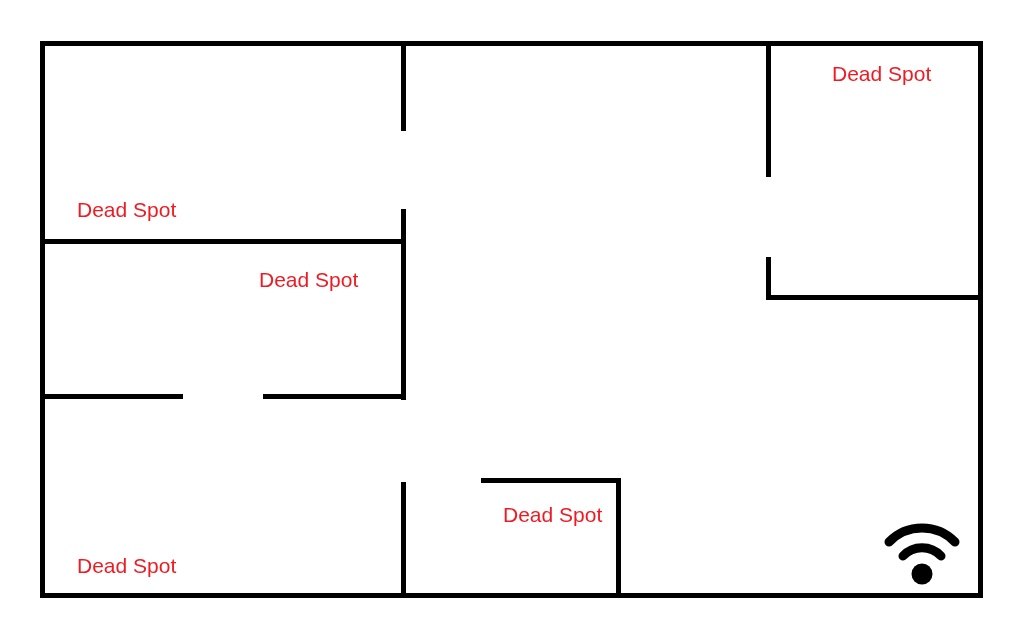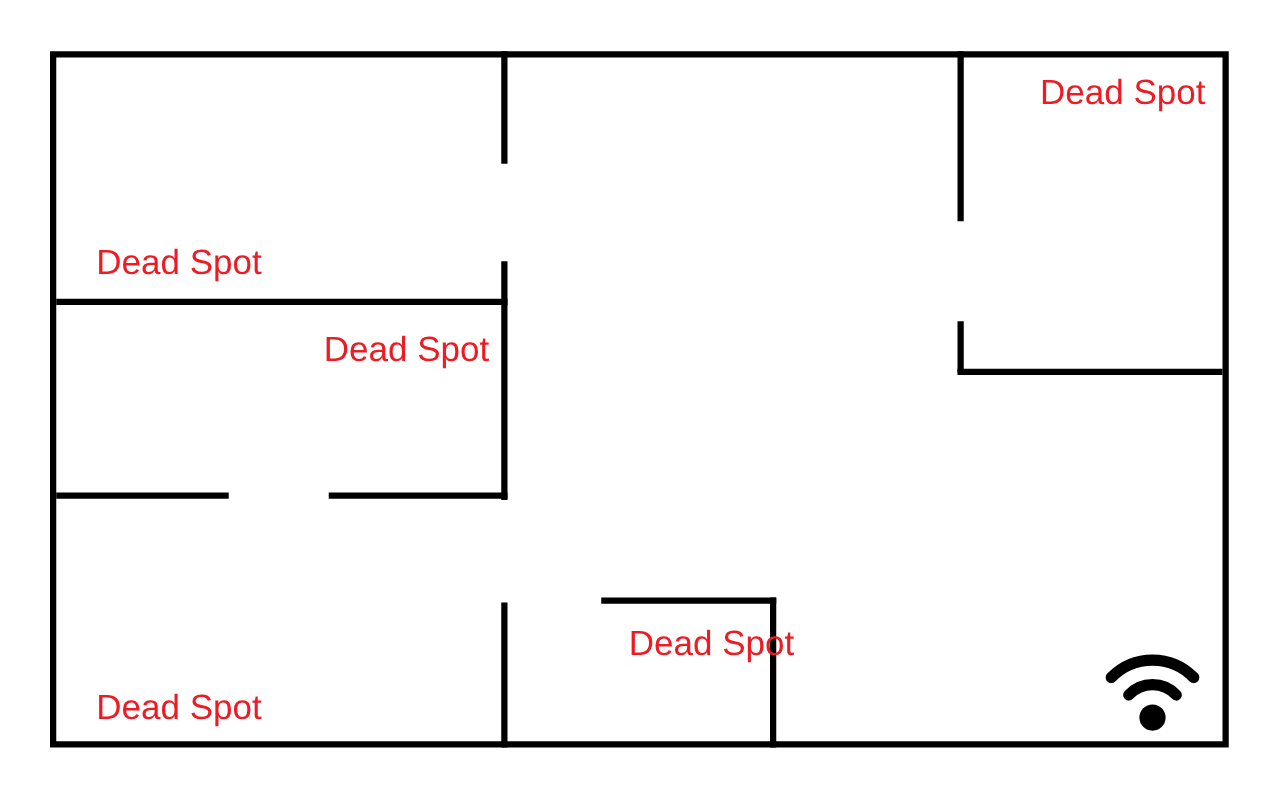--- a/index.html
+++ b/index.html
@@ -38,21 +38,21 @@
   
   .wall-c { left: 481px; top: 478px; width: 140px; height: 5px;  }
   .wall-d { left: 616px; top: 478px; width: 5px;  height: 120px; }
   
   .wall-e1 { left: 766px; top: 41px;  width: 5px;  height: 136px; }
   .wall-e2 { left: 766px; top: 257px; width: 5px;  height: 41px;  }
   .wall-f  { left: 766px; top: 295px; width: 212px; height: 5px;  }
 
   .dead-spot-label {
     position: absolute;
-    font-size: 28px;
+    font-size: 21px;
     line-height: 22px;
     color: #ed1c24;
     white-space: nowrap;
   }
   .ds-top-right     { left: 832px; top: 63px;  }
   .ds-upper-left    { left: 77px;  top: 199px; }
   .ds-middle-left   { left: 259px; top: 269px; }
   .ds-bottom-middle { left: 503px; top: 504px; }
   .ds-bottom-left   { left: 77px;  top: 555px; }
 

